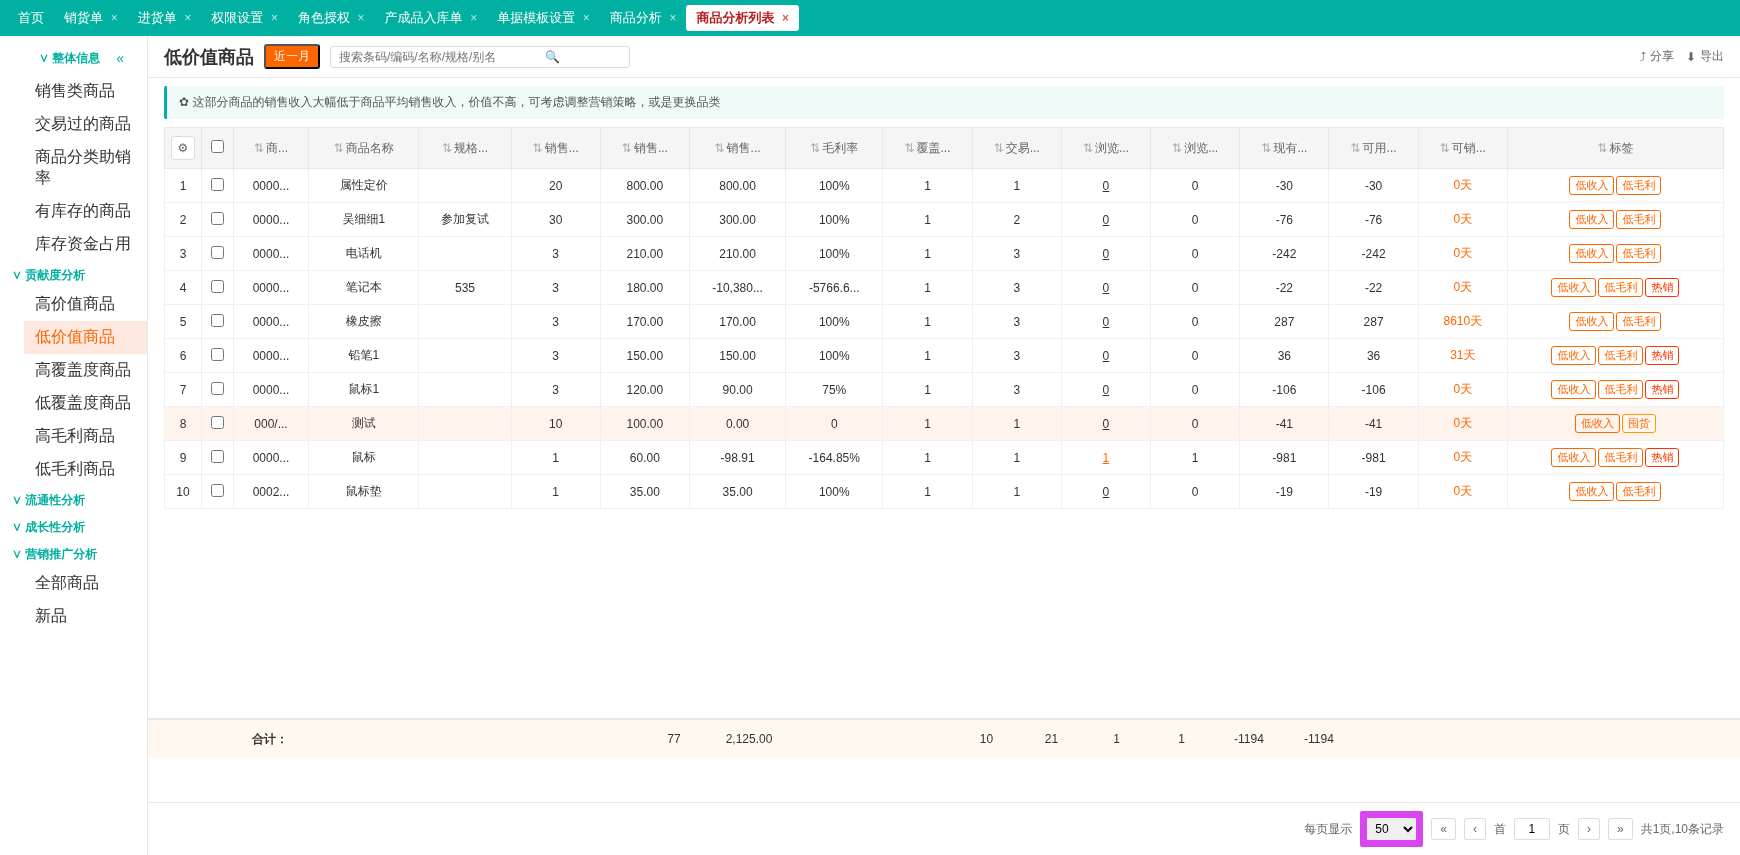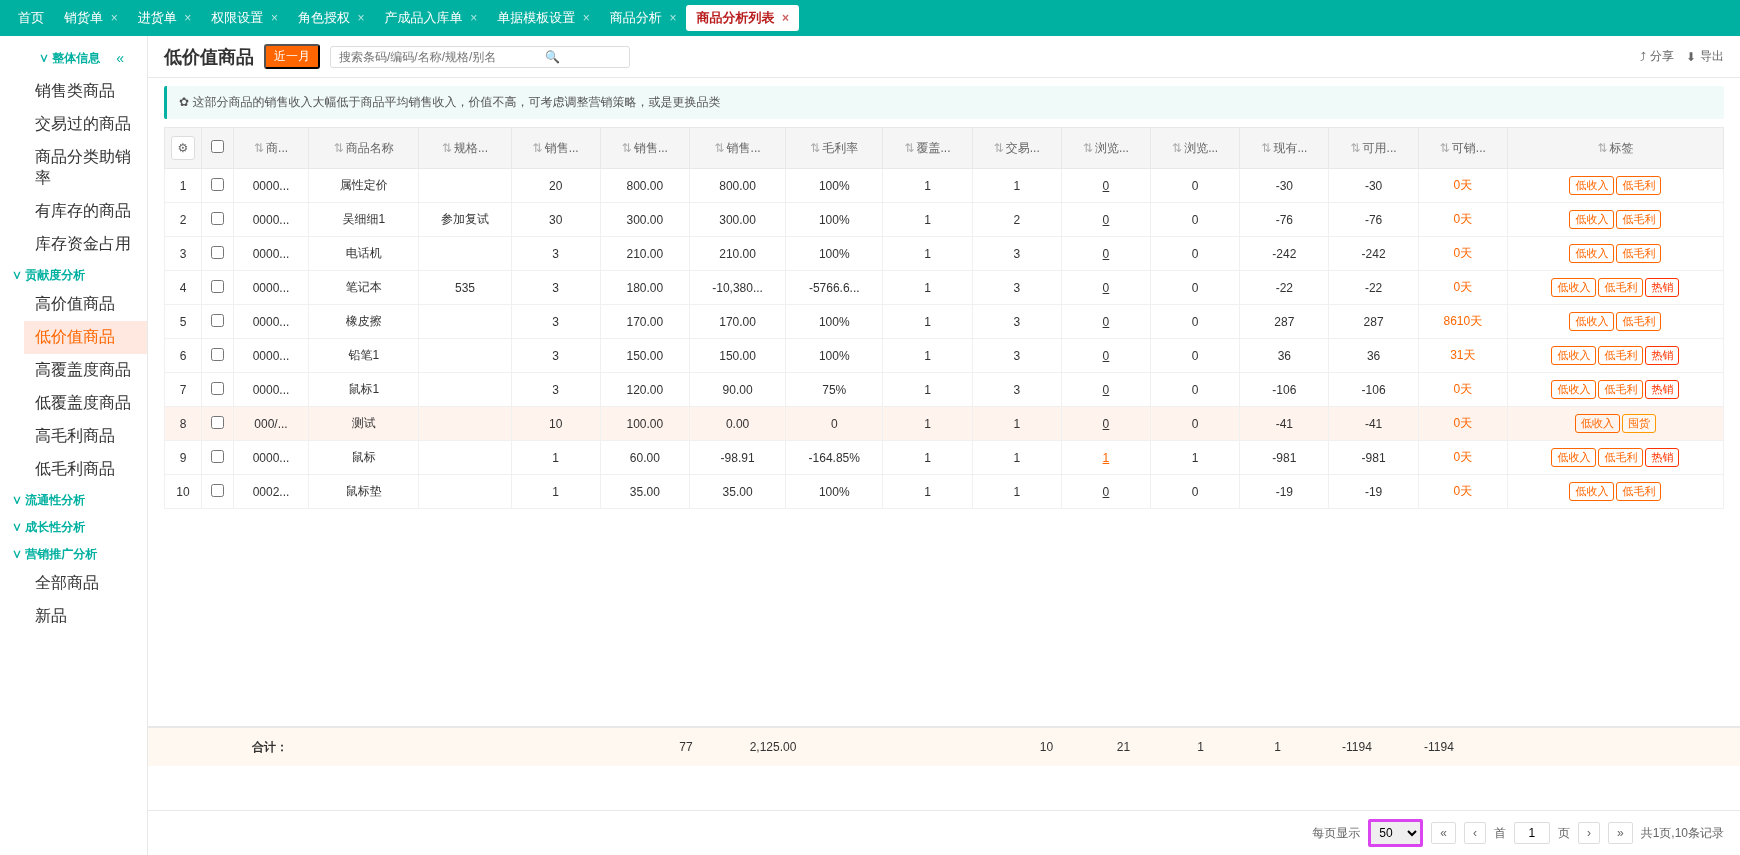--- a/index.html
+++ b/index.html
@@ -194,21 +194,21 @@
     }
     .footer-label {
       width: 140px;
       font-weight: bold;
       color: #333;
       text-align: right;
       padding-right: 16px;
     }
     .footer-cells {
       display: flex;
-      gap: 12px;
+      gap: 0;
       flex: 1;
     }
     .footer-cell {
       text-align: center;
       color: #333;
       padding: 4px 6px;
     }
 
     
     .pagination {
@@ -232,21 +232,21 @@
       color: #666;
     }
     .pagination-input {
       width: 36px;
       border: 1px solid #ddd;
       text-align: center;
       padding: 3px 4px;
       border-radius: 2px;
     }
     .pagination-select {
-      border: 3px solid #d946ef;
+      border: 7px solid #d946ef;
       padding: 3px 4px;
       border-radius: 2px;
       cursor: pointer;
     }
 
     .th-icon { color: #aaa; margin-right: 2px; }
 
     
     ::-webkit-scrollbar { width: 6px; height: 6px; }
     ::-webkit-scrollbar-track { background: #f1f1f1; }

